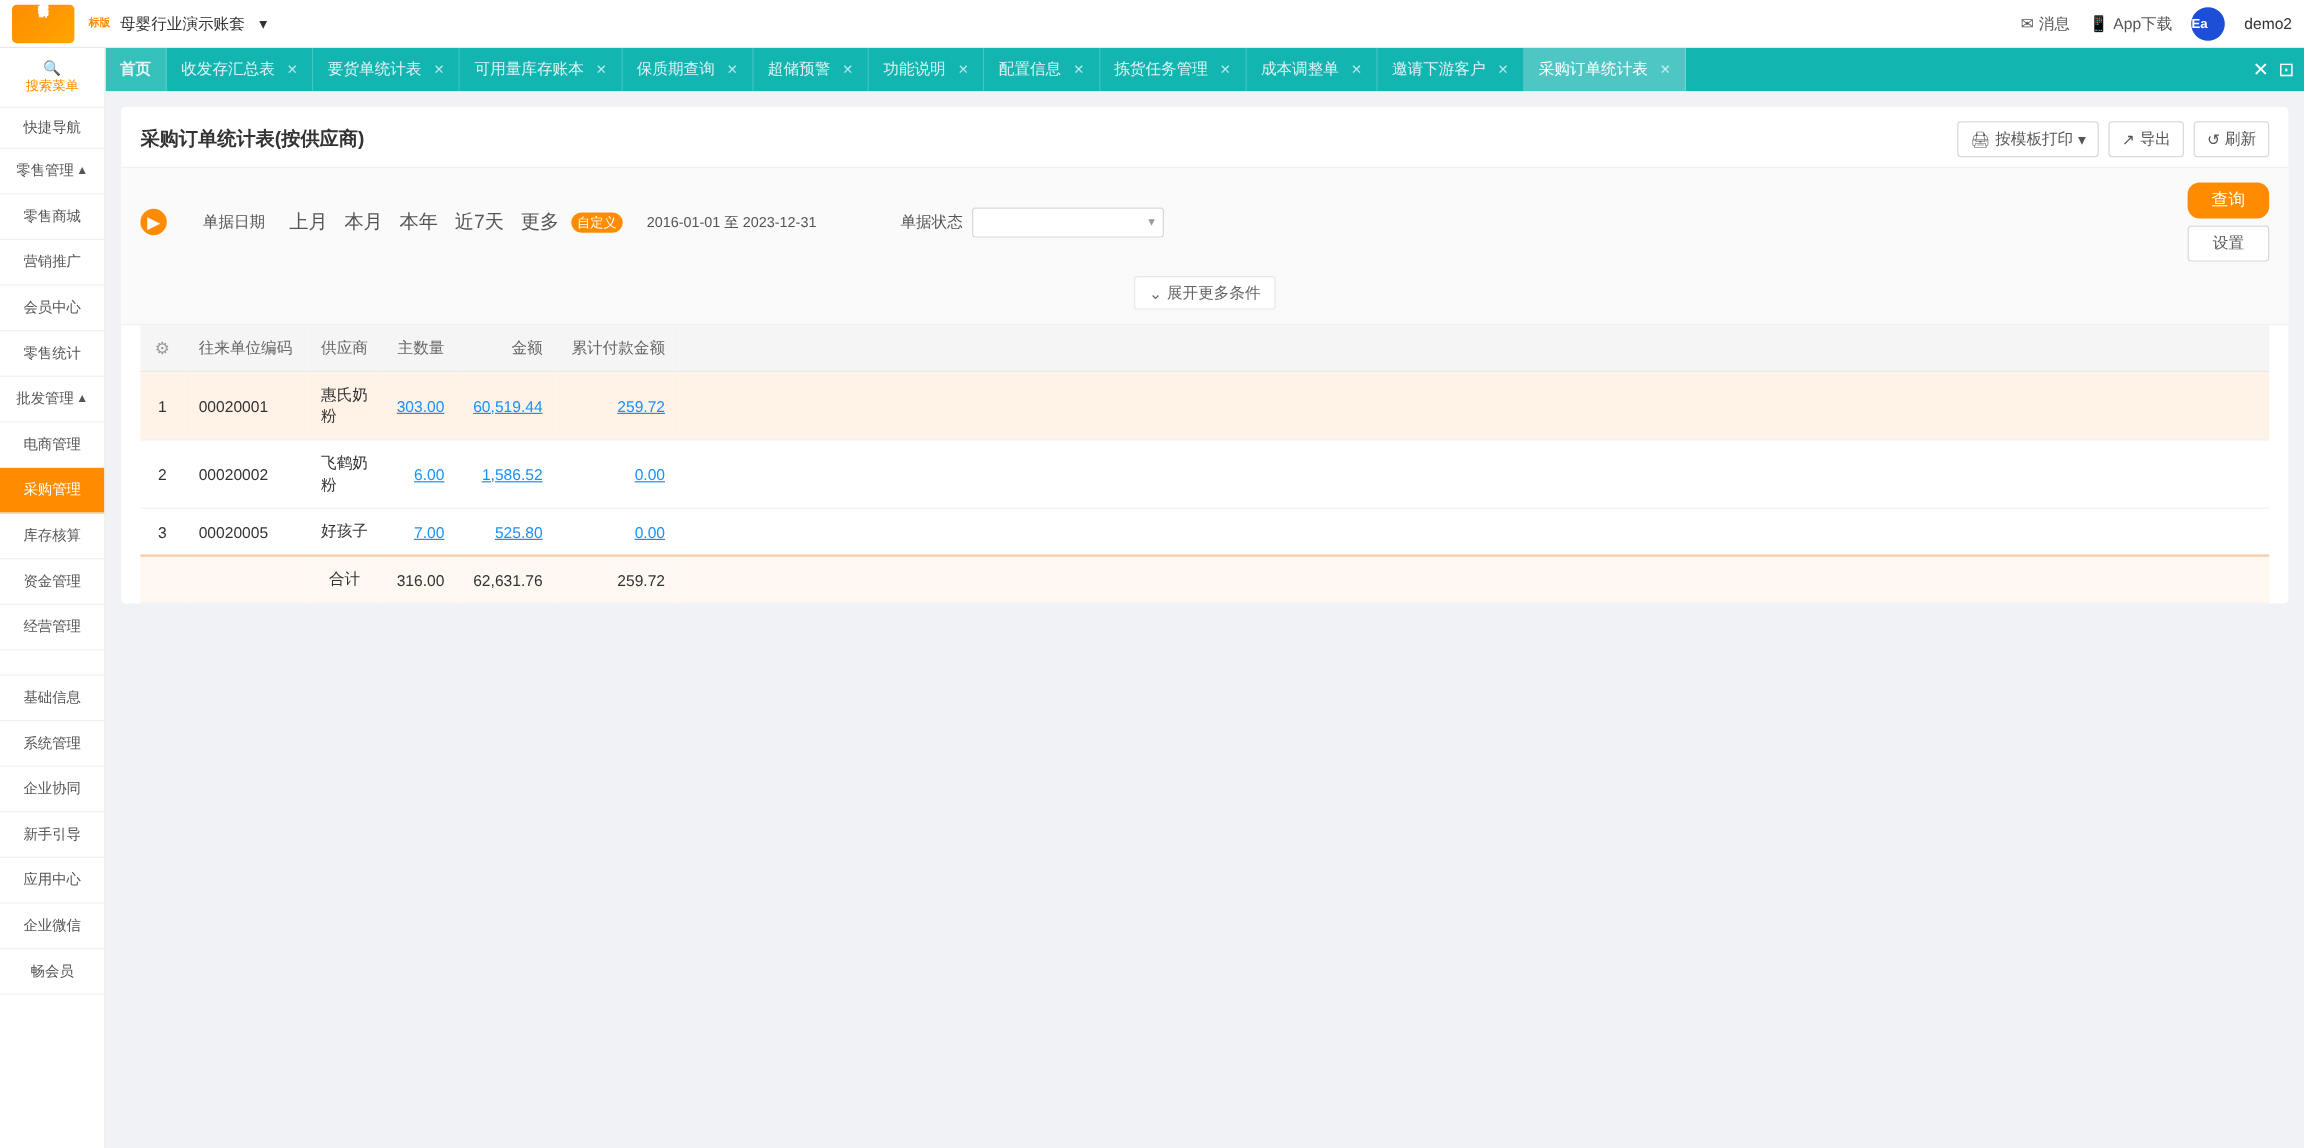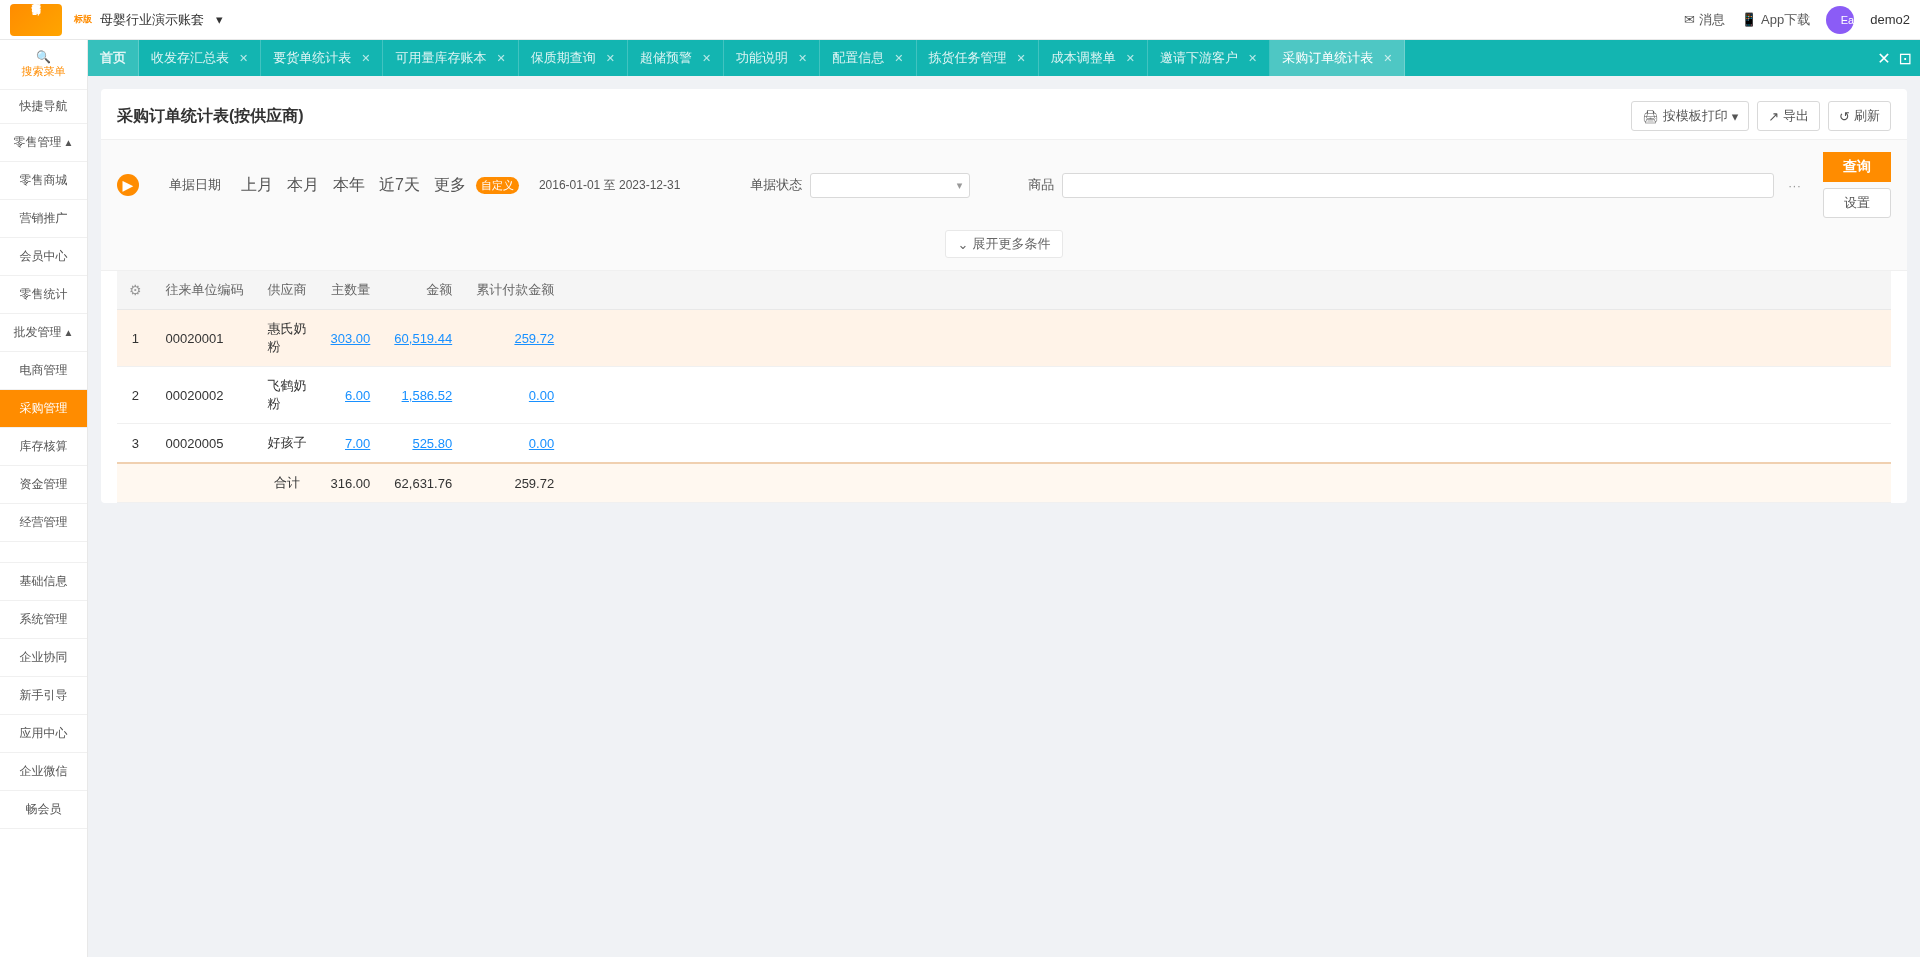--- a/index.html
+++ b/index.html
@@ -4,21 +4,21 @@
   <style>
     * { margin: 0; padding: 0; box-sizing: border-box; }
     body { font-family: 'Microsoft YaHei', '微软雅黑', Arial, sans-serif; font-size: 13px; background: #f5f5f5; width: 1920px; height: 957px; overflow: hidden; display: flex; flex-direction: column; }
 
     
     .top-bar { height: 40px; background: #fff; display: flex; align-items: center; padding: 0 10px; border-bottom: 1px solid #e8e8e8; justify-content: space-between; }
     .top-bar-left { display: flex; align-items: center; gap: 8px; }
     .logo { width: 52px; height: 32px; background: linear-gradient(135deg, #ff8c00, #ffa500); border-radius: 4px; display: flex; align-items: center; justify-content: center; color: white; font-size: 11px; font-weight: bold; }
     .workspace-selector { display: flex; align-items: center; gap: 12px; color: #333; font-size: 13px; cursor: pointer; }
     .top-bar-right { display: flex; align-items: center; gap: 16px; color: #555; font-size: 13px; }
-    .user-avatar { width: 28px; height: 28px; border-radius: 50%; background: #8b5cf6; display: flex; align-items: center; justify-content: flex-end; color: white; font-size: 12px; }
+    .user-avatar { width: 28px; height: 28px; border-radius: 50%; background: #1d4ed8; display: flex; align-items: center; justify-content: flex-start; color: white; font-size: 12px; font-weight: bold; }
 
     
     .main-layout { display: flex; flex: 1; overflow: hidden; }
 
     
     .sidebar { width: 88px; background: #fff; border-right: 1px solid #e8e8e8; display: flex; flex-direction: column; overflow-y: auto; }
     .sidebar-search { padding: 10px 6px; text-align: center; color: #ff8c00; font-size: 12px; cursor: pointer; border-bottom: 1px solid #f0f0f0; }
     .sidebar-nav { padding: 8px 6px; text-align: center; color: #555; font-size: 12px; cursor: pointer; border-bottom: 1px solid #f0f0f0; }
     .sidebar-item { padding: 10px 6px; text-align: center; color: #555; font-size: 12px; cursor: pointer; border-bottom: 1px solid #f0f0f0; display: flex; align-items: center; justify-content: center; gap: 2px; }
     .sidebar-item.active { background: #ff8c00; color: white; }
@@ -51,21 +51,21 @@
     .filter-area { padding: 12px 16px; background: #fafafa; border-bottom: 1px solid #f0f0f0; }
     .filter-row { display: flex; align-items: center; gap: 16px; margin-bottom: 8px; }
     .filter-label { color: #555; font-size: 13px; white-space: nowrap; margin-left: 14px; }
     .date-shortcuts { display: flex; gap: 6px; align-items: center; }
     .date-shortcut { color: #555; font-size: 16px; cursor: pointer; padding: 2px 4px; }
     .date-custom-badge { background: #ff8c00; color: white; font-size: 11px; padding: 1px 5px; border-radius: 10px; cursor: pointer; }
     .date-range { color: #555; font-size: 12px; margin-left: 4px; }
     .filter-select { border: 1px solid #d9d9d9; padding: 4px 28px 4px 8px; border-radius: 3px; font-size: 13px; color: #555; background: white; min-width: 160px; appearance: none; cursor: pointer; }
     .filter-input { border: 1px solid #d9d9d9; padding: 4px 8px; border-radius: 3px; font-size: 13px; color: #555; background: white; width: 200px; }
     .expand-more-btn { display: flex; align-items: center; gap: 4px; color: #666; font-size: 13px; cursor: pointer; margin: 4px auto 0; width: fit-content; padding: 4px 12px; border: 1px solid #e8e8e8; border-radius: 3px; background: white; }
-    .btn-query { background: #ff8c00; color: white; border: none; padding: 6px 20px; border-radius: 0; cursor: pointer; font-size: 14px; font-weight: 700; }
+    .btn-query { background: #ff8c00; color: white; border: none; padding: 6px 20px; border-radius: 10px; cursor: pointer; font-size: 14px; font-weight: 400; }
     .btn-setting { background: white; color: #555; border: 1px solid #d9d9d9; padding: 5px 12px; border-radius: 3px; cursor: pointer; font-size: 13px; }
     .filter-actions { display: flex; flex-direction: column; gap: 6px; margin-left: auto; }
     .filter-select-wrapper { position: relative; display: inline-block; }
     .filter-select-wrapper::after { content: '▾'; position: absolute; right: 8px; top: 50%; transform: translateY(-50%); pointer-events: none; color: #999; font-size: 11px; }
     .more-dots { color: #999; cursor: pointer; padding: 4px 6px; }
 
     
     .table-wrapper { padding: 0 16px 0; }
     .data-table { width: 100%; border-collapse: collapse; font-size: 13px; }
     .data-table thead tr { background: #f5f5f5; }
@@ -280,25 +280,20 @@
             <div style="display:flex;align-items:center;gap:8px;margin-left:40px;">
               <span class="filter-label">单据状态</span>
               <div class="filter-select-wrapper">
                 <select class="filter-select">
                   <option value=""></option>
                 </select>
               </div>
               <span style="margin-left:-20px;pointer-events:none;color:#999;"></span>
             </div>
 
-            <div style="display:flex;align-items:center;gap:8px;margin-left:40px;flex:1;">
-              <span class="filter-label">商品</span>
-              <input type="text" class="filter-input" style="flex: 1 1 0%;">
-              <span class="more-dots">···</span>
-            </div>
 
             <div class="filter-actions">
               <button class="btn-query">查询</button>
               <button class="btn-setting">设置</button>
             </div>
           </div>
 
           <div style="display:flex;justify-content:center;">
             <button class="expand-more-btn">
               <span>⌄</span>

